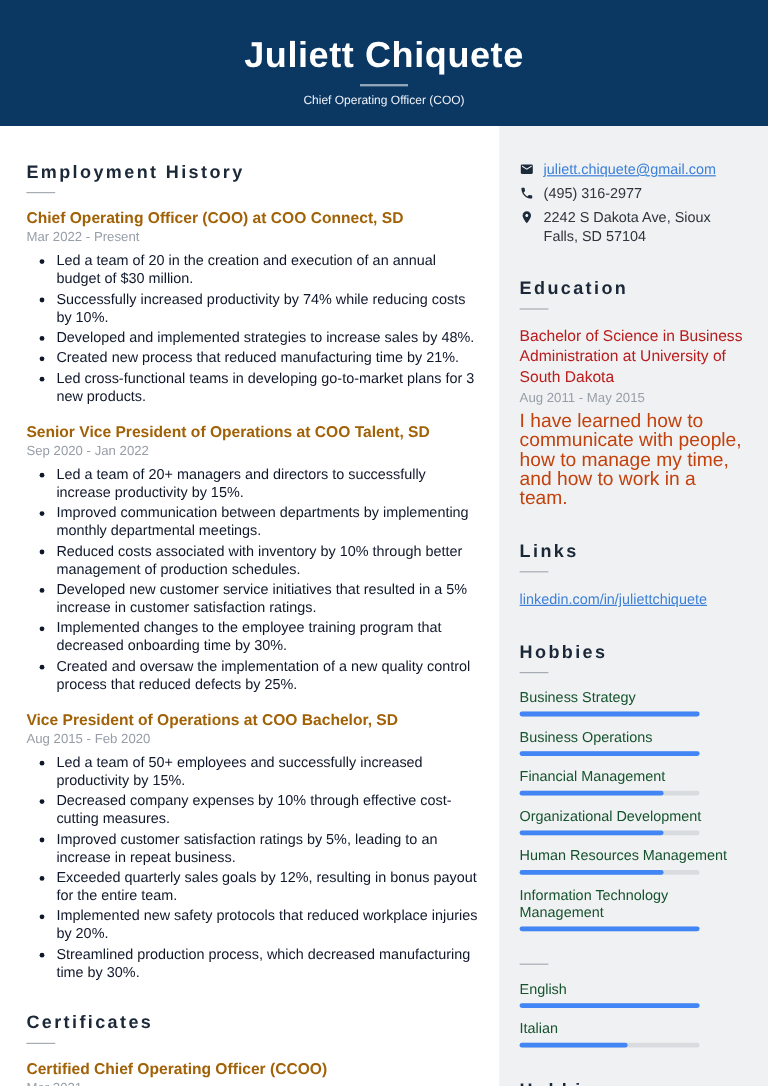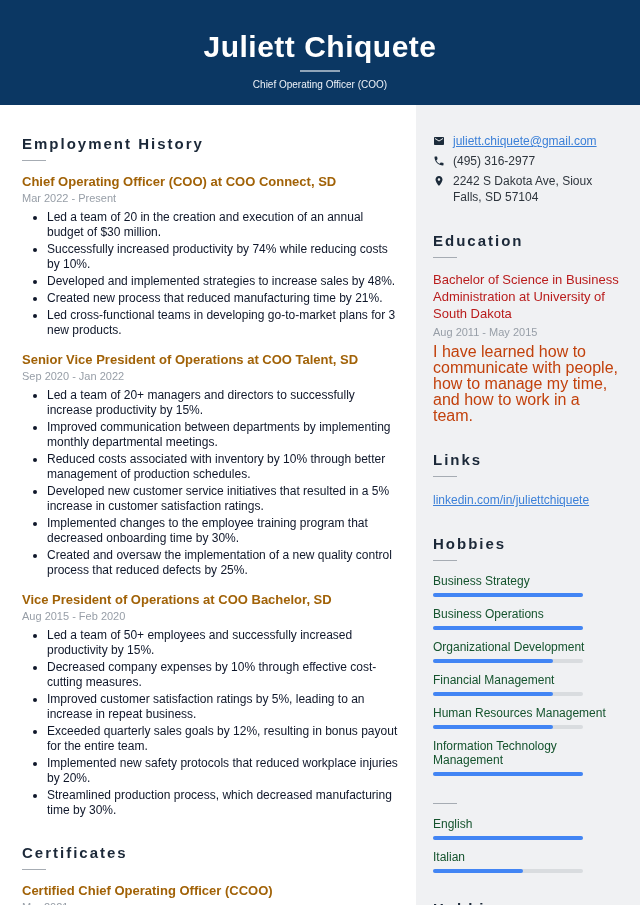--- a/index.html
+++ b/index.html
@@ -161,27 +161,27 @@
               <i style="width: 100%;"></i>
             </div>
         </div>
         <div class="skill">
           <span class="skill-label">Business Operations</span>
           <div class="bar">
               <i style="width: 100%;"></i>
             </div>
         </div>
         <div class="skill">
+          <span class="skill-label">Financial Management</span>
+          <div class="bar">
+              <i style="width: 80%;"></i>
+            </div>
+        </div>
+        <div class="skill">
           <span class="skill-label">Organizational Development</span>
-          <div class="bar">
-              <i style="width: 80%;"></i>
-            </div>
-        </div>
-        <div class="skill">
-          <span class="skill-label">Financial Management</span>
           <div class="bar">
               <i style="width: 80%;"></i>
             </div>
         </div>
         <div class="skill">
           <span class="skill-label">Human Resources Management</span>
           <div class="bar">
               <i style="width: 80%;"></i>
             </div>
         </div>

